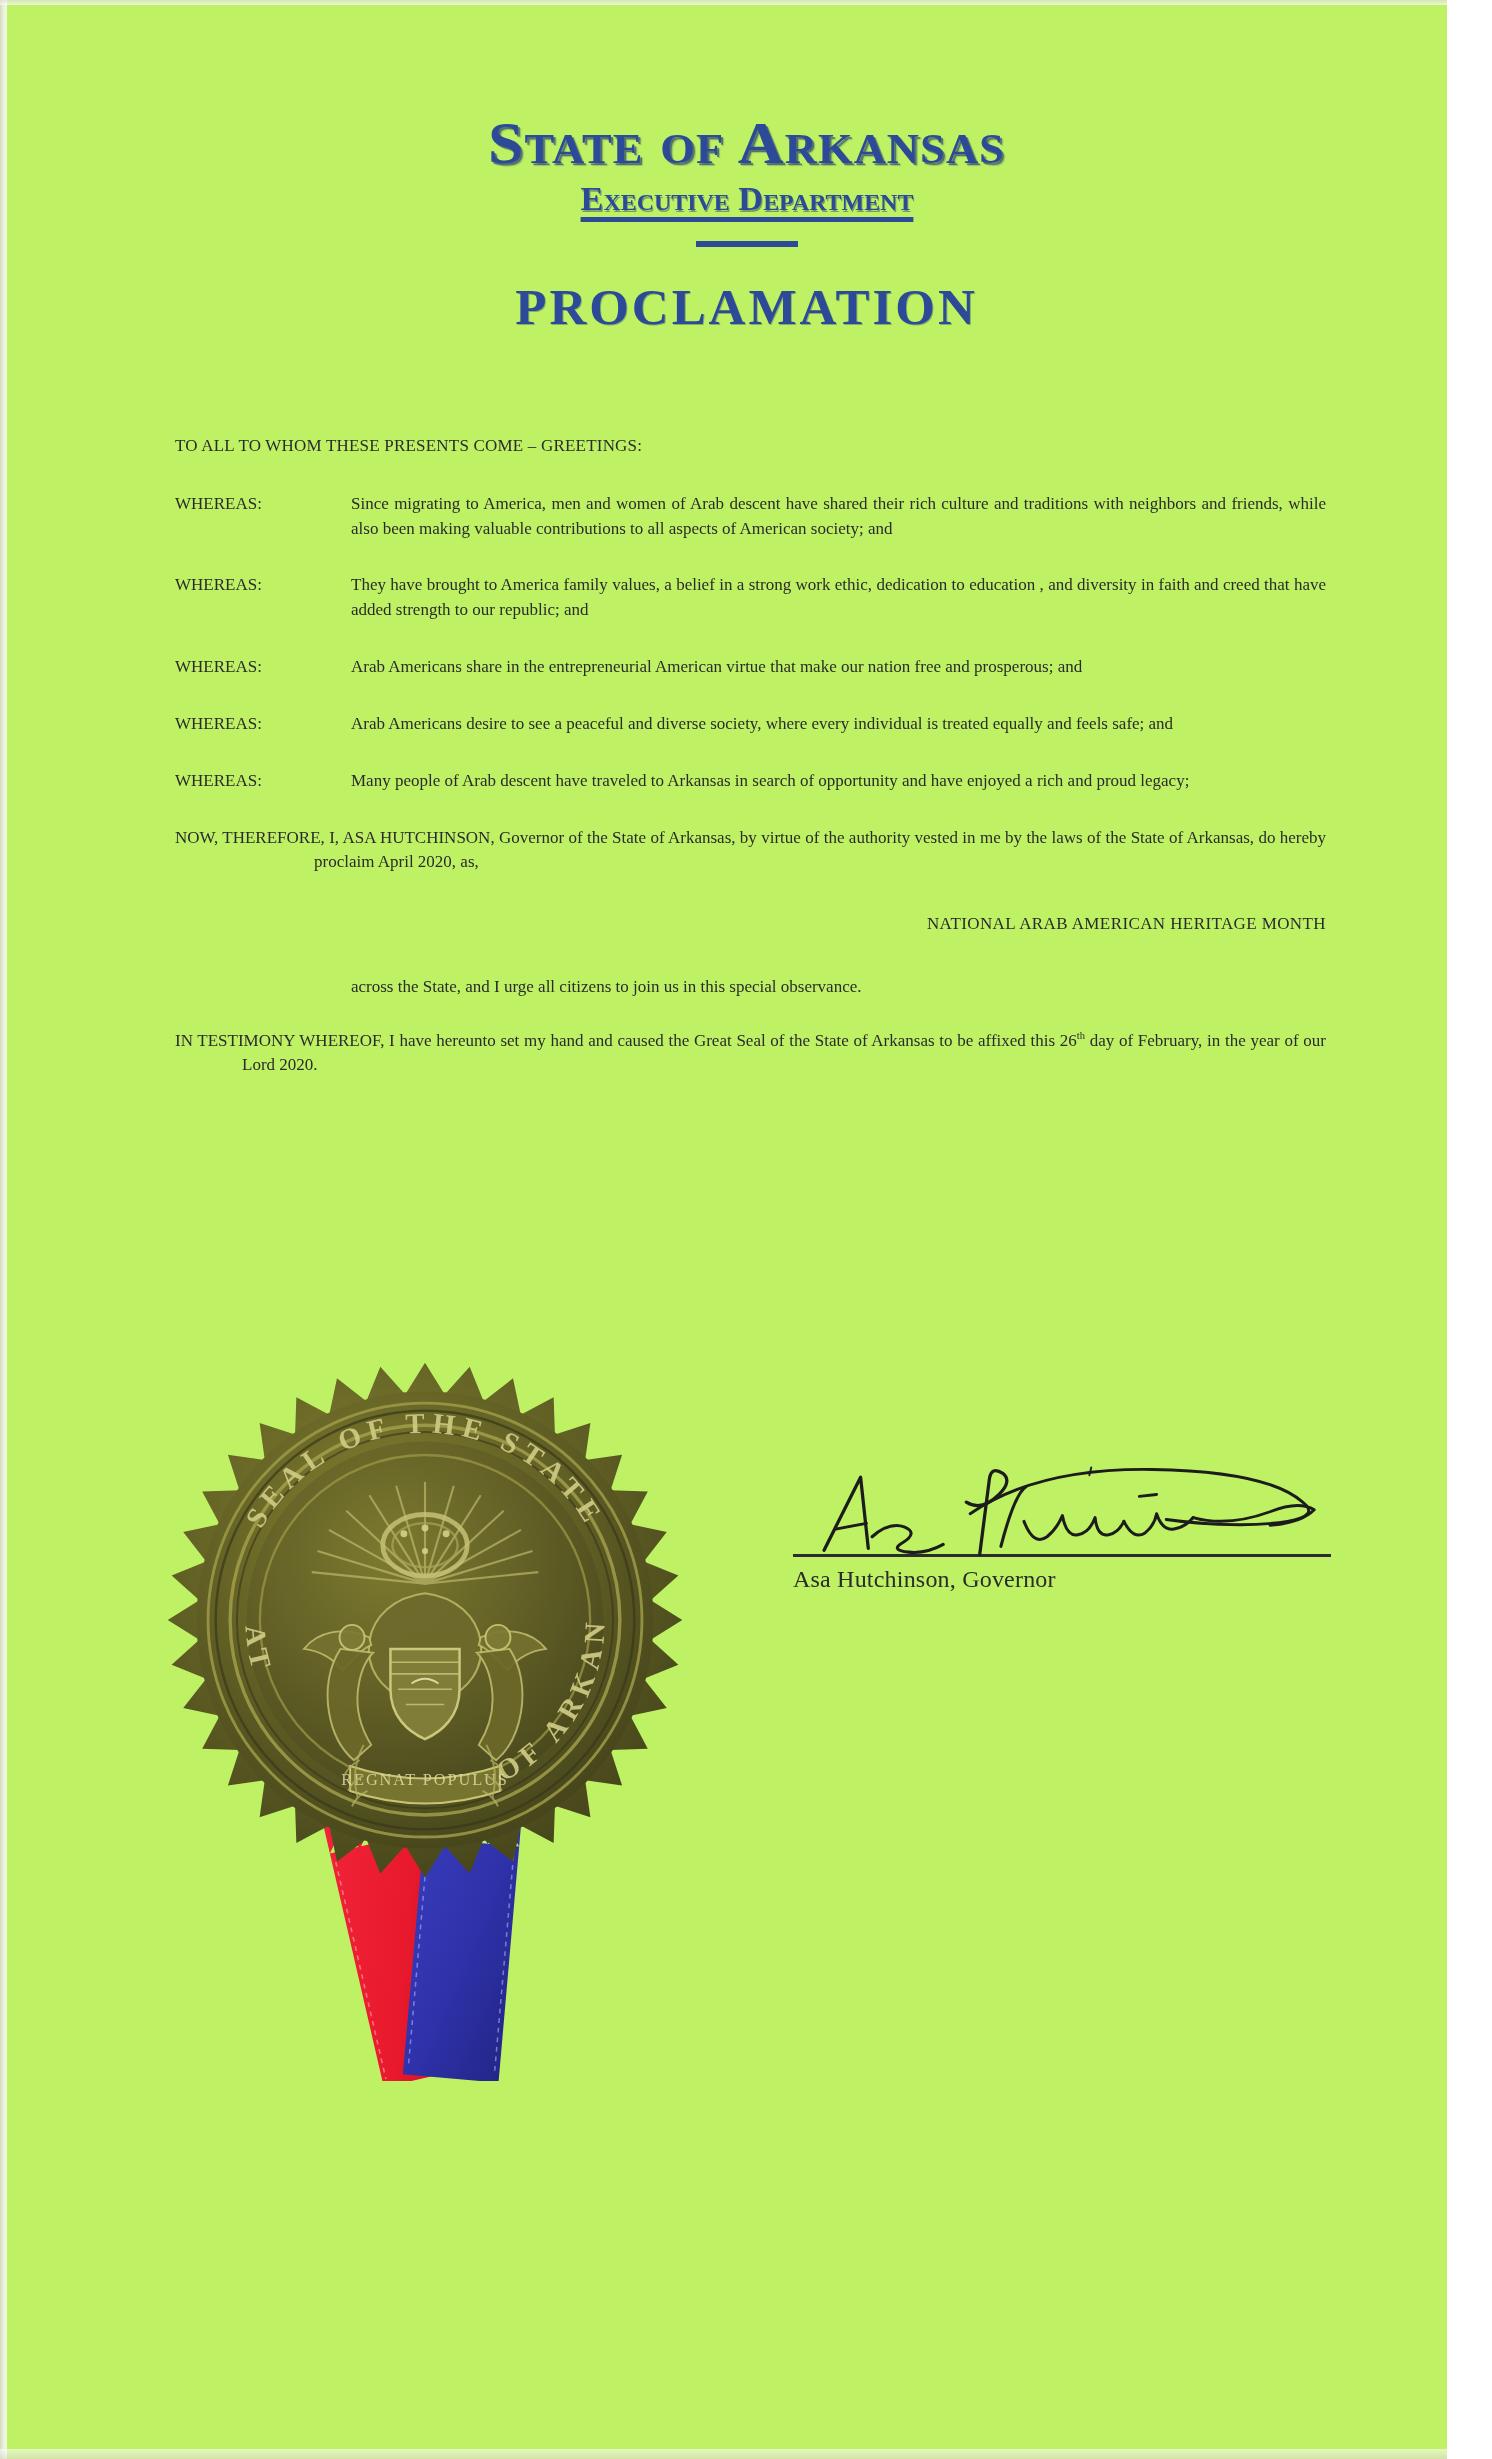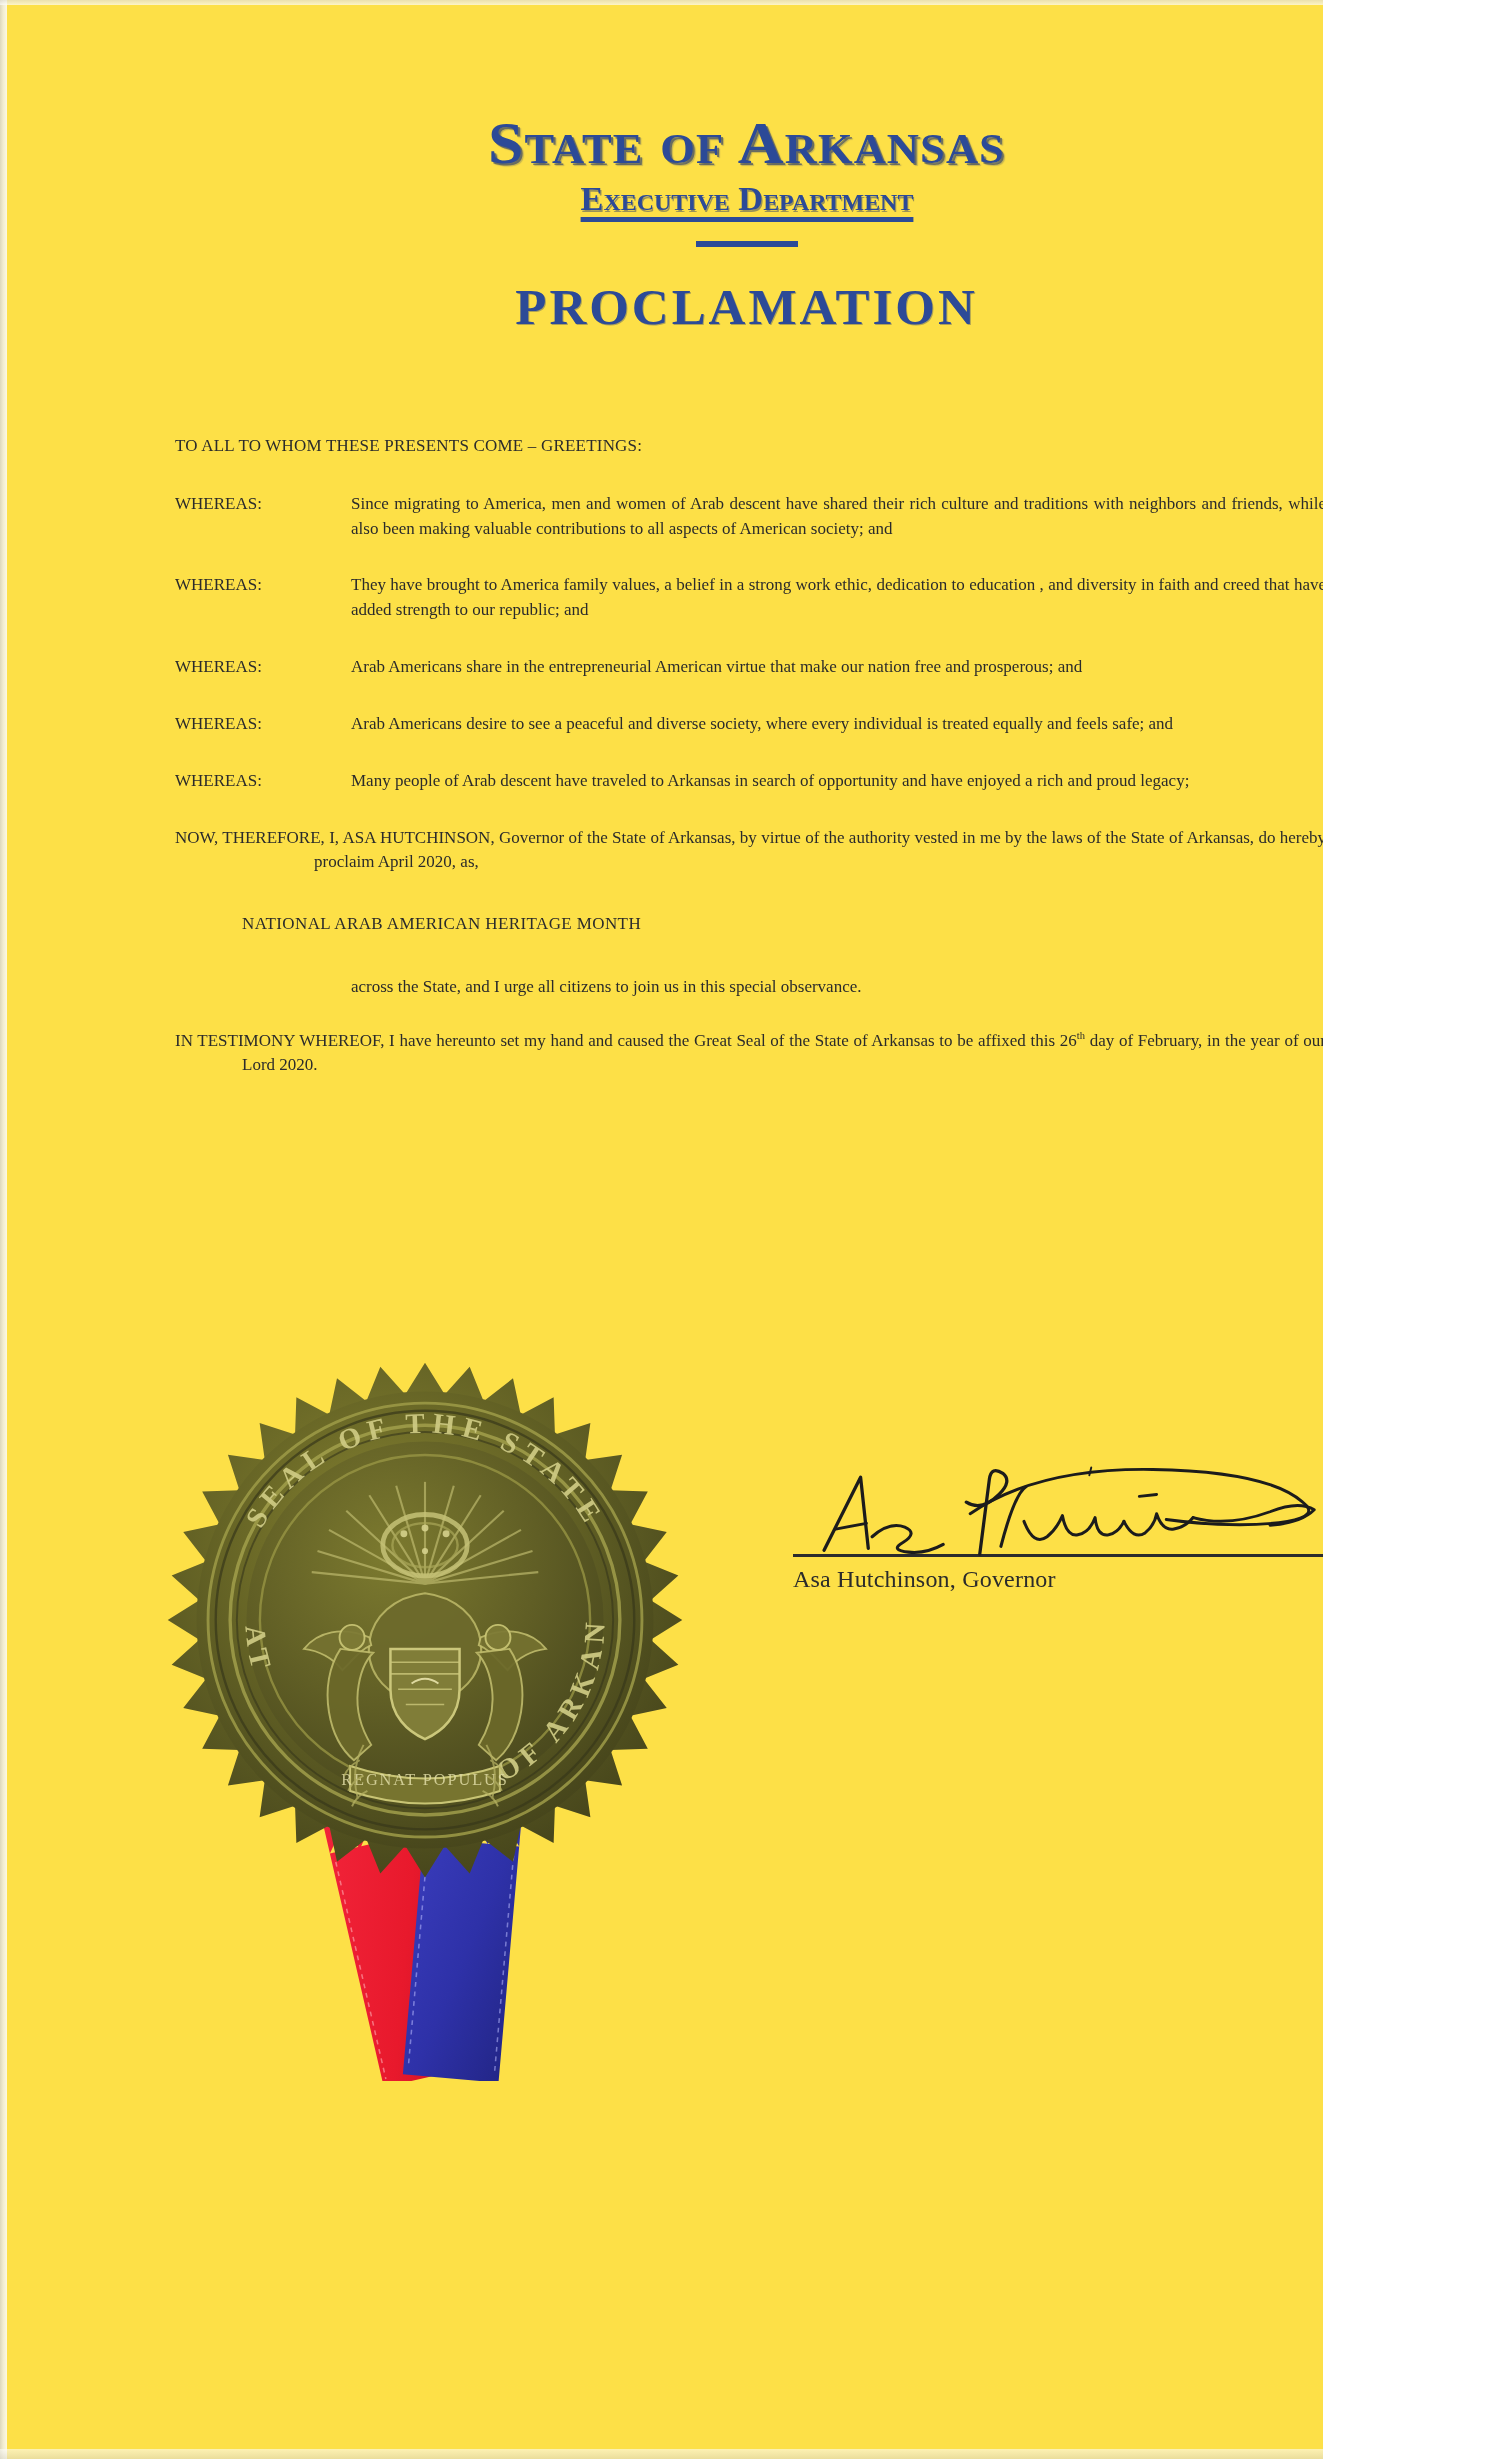--- a/index.html
+++ b/index.html
@@ -3,23 +3,23 @@
 <meta charset="utf-8">
 <style>
   html, body {
     margin: 0;
     padding: 0;
     background: #ffffff;
   }
 
   .page {
     position: relative;
-    width: 1323px;
+    width: 1447px;
     height: 2459px;
-    background: #fde047;
+    background: #bef264;
     overflow: hidden;
     font-family: "Liberation Serif", "DejaVu Serif", serif;
     color: #2b2b2b;
   }
 
   
   .scan-edge-left {
     position: absolute;
     left: 0; top: 0;
     width: 6.7px; height: 2459px;
@@ -136,21 +136,21 @@
     text-indent: 0;
     padding-left: 0;
   }
   .now-block .hang {
     display: block;
     padding-left: 139px;
     text-indent: -139px;
   }
 
   .proclaim-title {
-    text-align: left;
+    text-align: right;
     margin: 37px 0 38px 0;
     padding-left: 67px;
     letter-spacing: 0.4px;
   }
 
   .across-line {
     padding-left: 176px;
     margin-bottom: 28px;
   }
 

